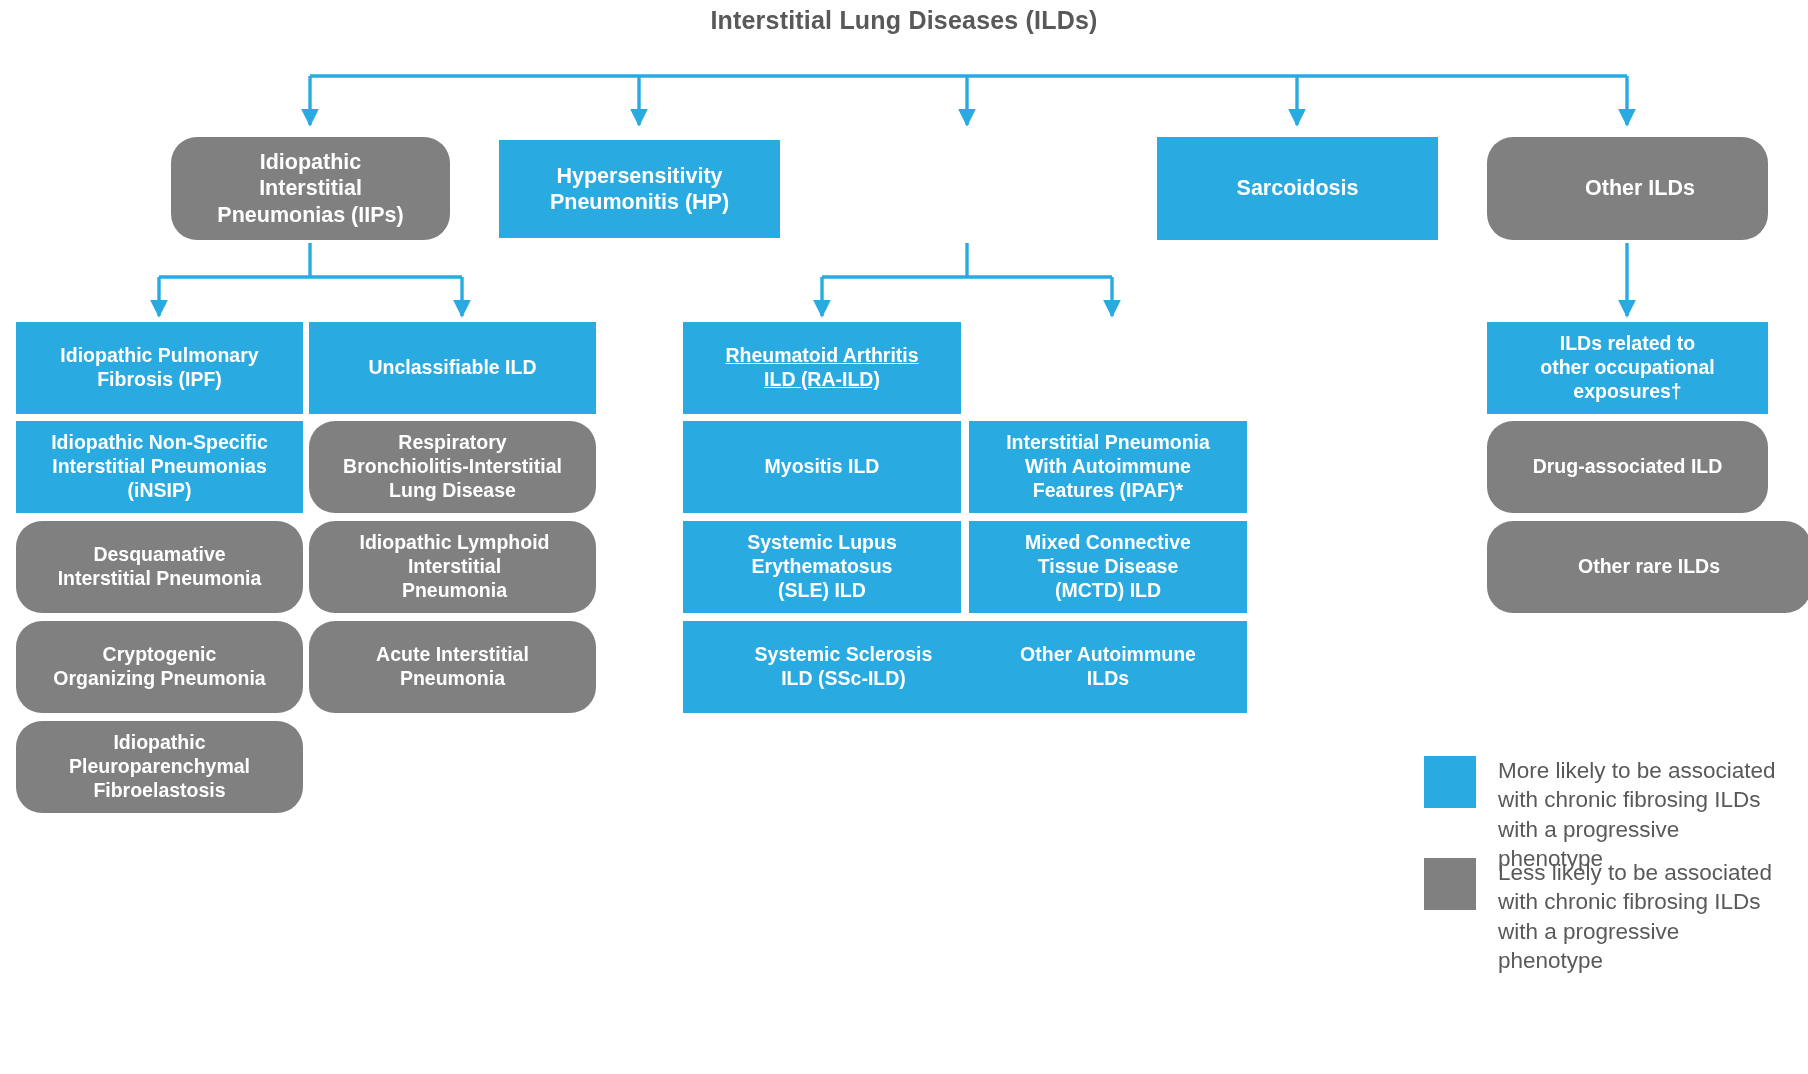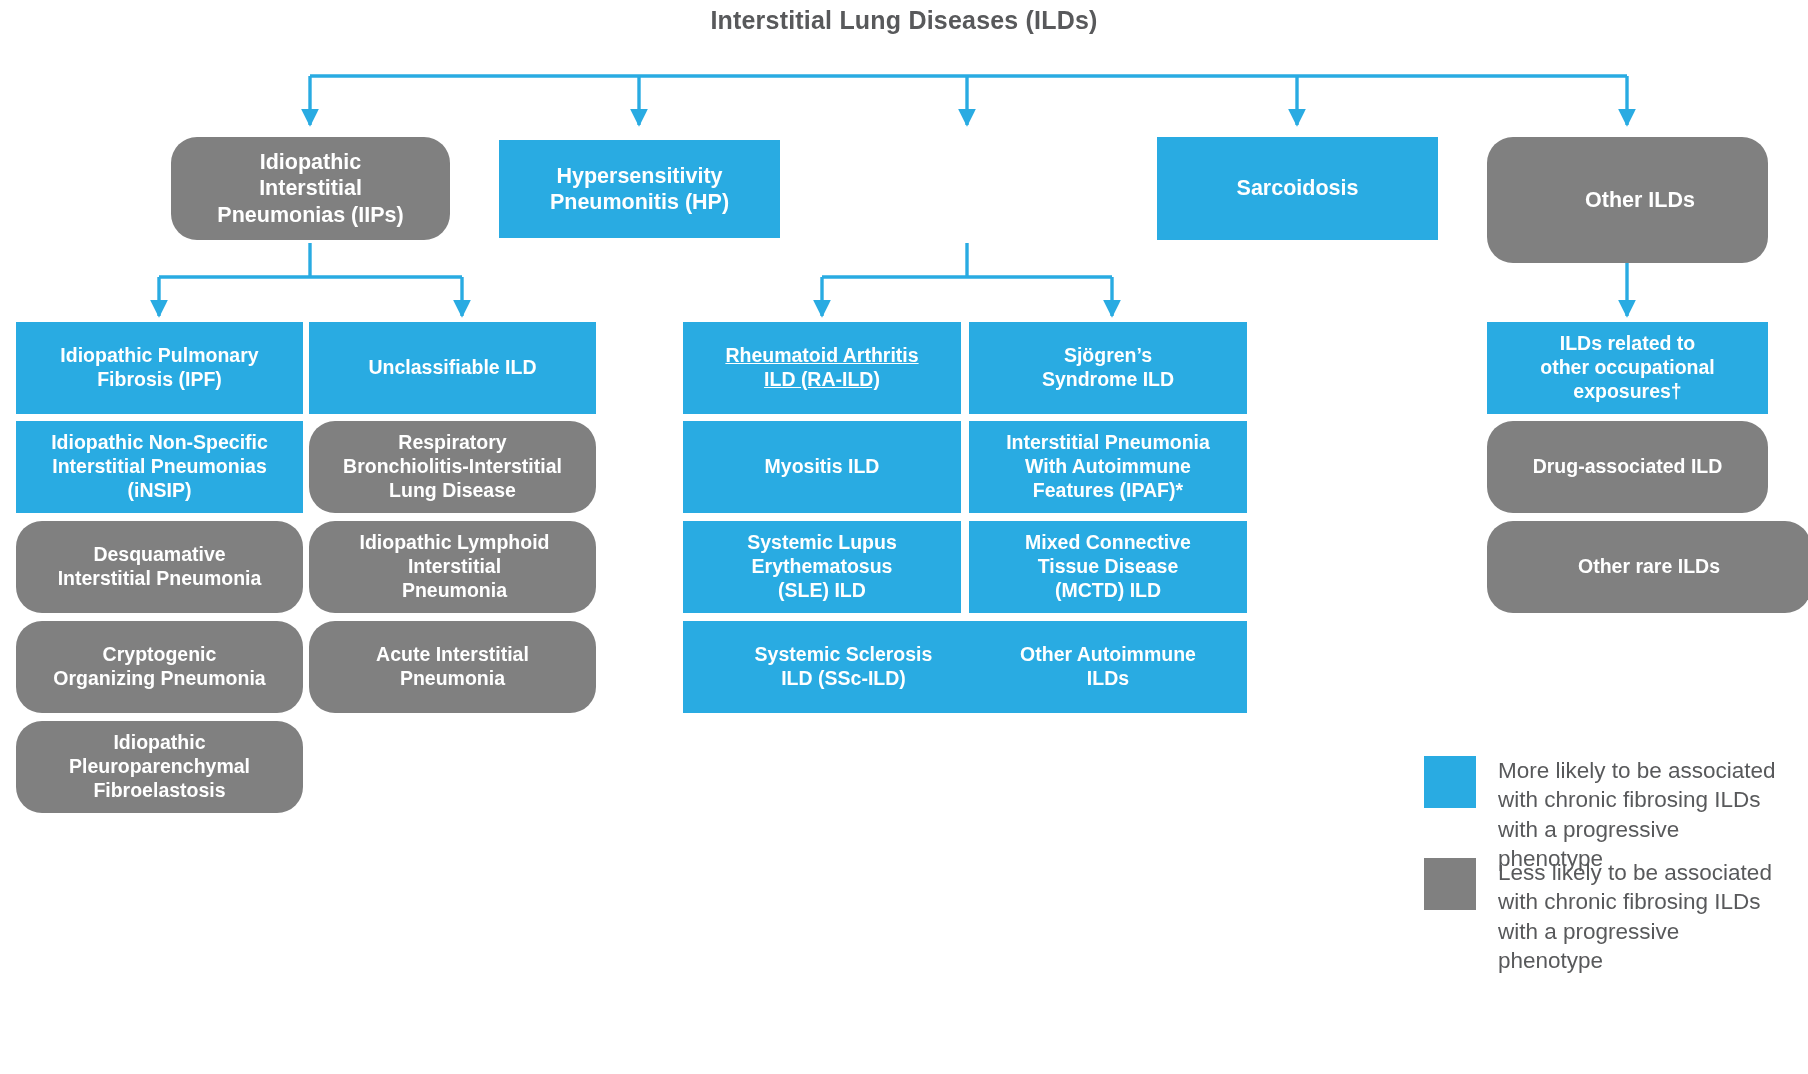--- a/index.html
+++ b/index.html
@@ -124,21 +124,21 @@
   <div class="node gray tier1" style="left:171px; top:137px; width:279px; height:103px;">Idiopathic
 Interstitial
 Pneumonias (IIPs)</div>
 
   <div class="node blue tier1" style="left:499px; top:140px; width:281px; height:98px;">Hypersensitivity
 Pneumonitis (HP)</div>
 
 
   <div class="node blue tier1" style="left:1157px; top:137px; width:281px; height:103px;">Sarcoidosis</div>
 
-  <div class="node gray tier1" style="left:1487px; top:137px; width:281px; height:126px;padding-left:33px;">Other ILDs</div>
+  <div class="node gray tier1" style="left:1487px; top:137px; width:281px; height:103px;padding-left:33px;">Other ILDs</div>
 
   <div class="node blue tier2" style="left:16px; top:322px; width:287px; height:92px;">Idiopathic Pulmonary
 Fibrosis (IPF)</div>
 
   <div class="node blue tier2" style="left:16px; top:421px; width:287px; height:92px;">Idiopathic Non-Specific
 Interstitial Pneumonias
 (iNSIP)</div>
 
   <div class="node gray tier2" style="left:16px; top:521px; width:287px; height:92px;">Desquamative
 Interstitial Pneumonia</div>
@@ -168,22 +168,20 @@
 
   <div class="node blue tier2" style="left:683px; top:421px; width:278px; height:92px;">Myositis ILD</div>
 
   <div class="node blue tier2" style="left:683px; top:521px; width:278px; height:92px;">Systemic Lupus
 Erythematosus
 (SLE) ILD</div>
 
   <div class="node blue tier2" style="left:683px; top:621px; width:321px; height:92px;">Systemic Sclerosis
 ILD (SSc-ILD)</div>
 
-  <div class="node blue tier2" style="left:969px; top:322px; width:278px; height:92px;">Sjögren’s
-Syndrome ILD</div>
 
   <div class="node blue tier2" style="left:969px; top:421px; width:278px; height:92px;">Interstitial Pneumonia
 With Autoimmune
 Features (IPAF)*</div>
 
   <div class="node blue tier2" style="left:969px; top:521px; width:278px; height:92px;">Mixed Connective
 Tissue Disease
 (MCTD) ILD</div>
 
   <div class="node blue tier2" style="left:969px; top:621px; width:278px; height:92px;">Other Autoimmune

